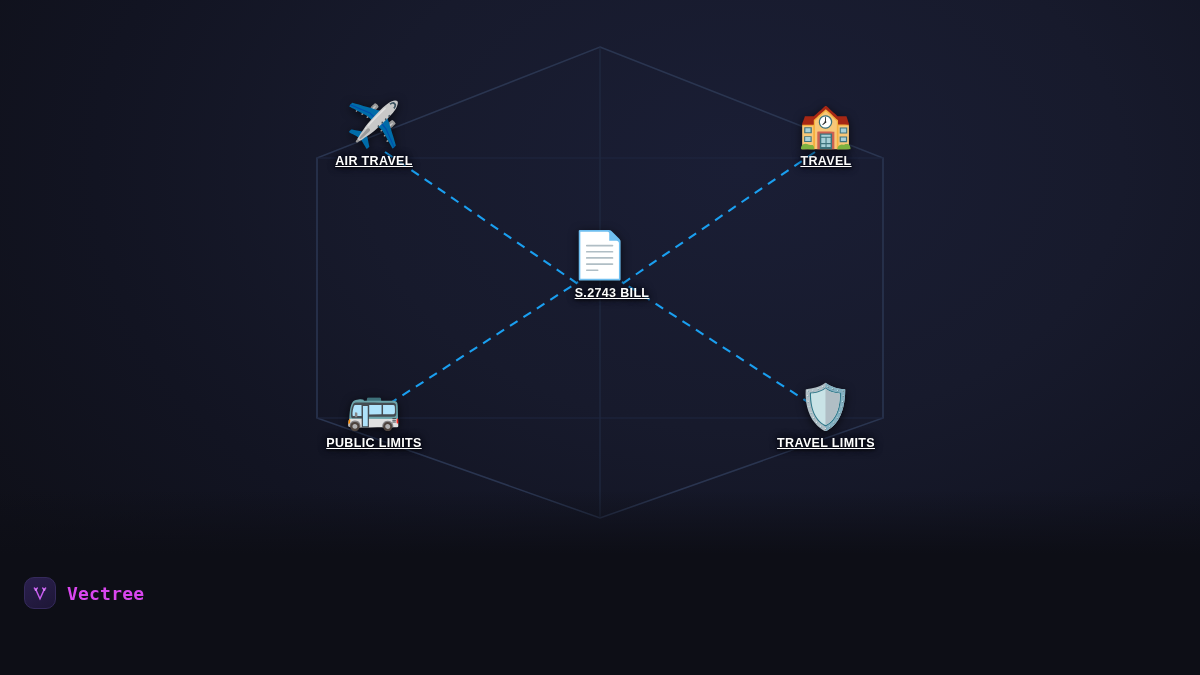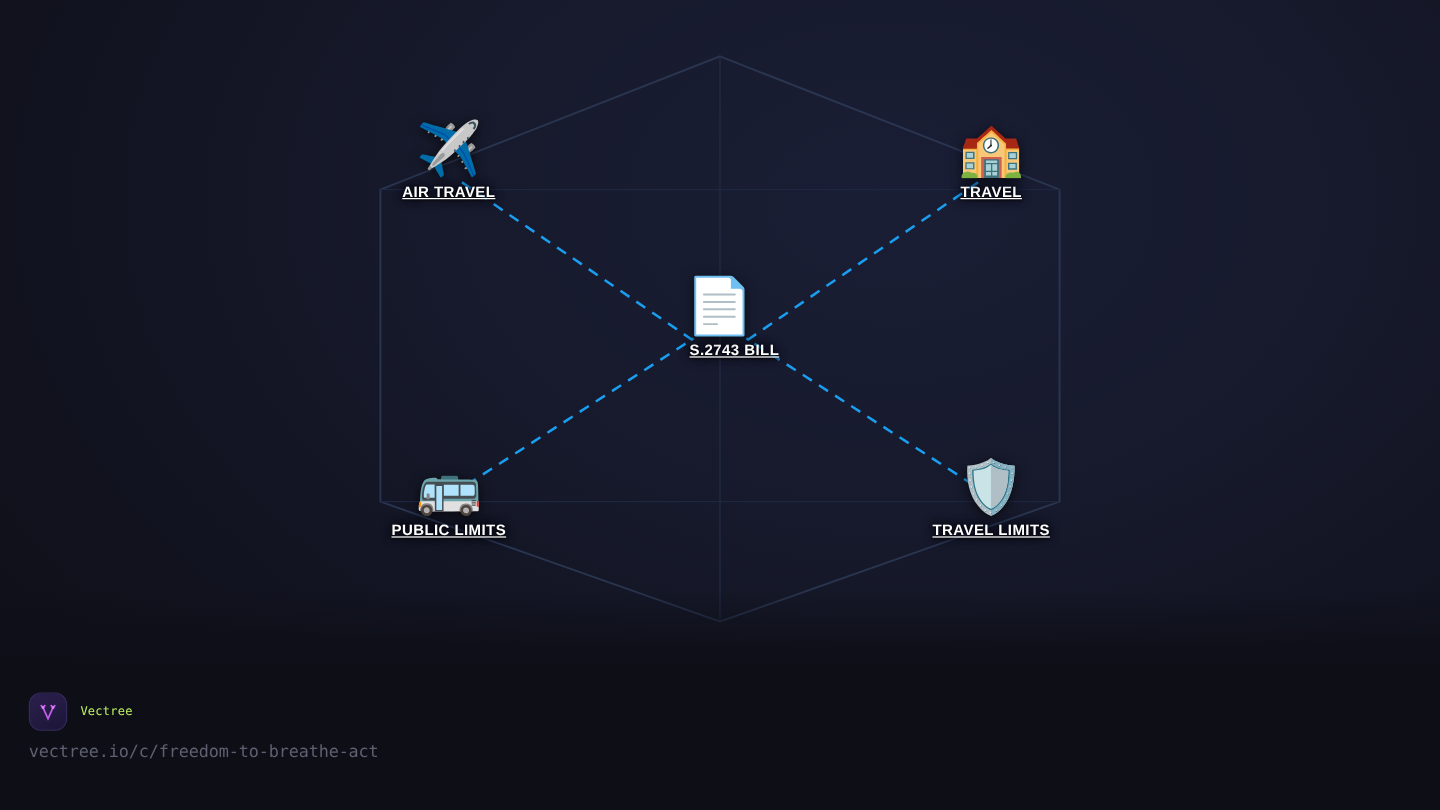--- a/index.html
+++ b/index.html
@@ -110,23 +110,23 @@
     background: linear-gradient(150deg, #2a1f4d 0%, #241b42 50%, #1d1636 100%);
     border: 1px solid #352a5c;
     display: flex;
     align-items: center;
     justify-content: center;
     flex: 0 0 auto;
   }
 
   #brand-name {
     font-family: "DejaVu Sans Mono", "Liberation Mono", monospace;
-    font-size: 10px;
-    font-weight: normal;
-    color: #bef264;
+    font-size: 18px;
+    font-weight: bold;
+    color: #d946ef;
     letter-spacing: .2px;
   }
 
   #title-row {
     display: flex;
     align-items: flex-end;
     justify-content: space-between;
     margin-top: 9px;
   }
 
@@ -209,18 +209,17 @@
             <path d="M15.2 6 L17 8 L18.8 6"></path>
           </g>
           <circle cx="7" cy="8" r="1.5" fill="#d97ef5"></circle>
           <circle cx="17" cy="8" r="1.5" fill="#d97ef5"></circle>
         </svg>
       </div>
       <span id="brand-name">Vectree</span>
     </div>
 
     <div id="title-row">
-      <div id="page-url">vectree.io/c/freedom-to-breathe-act</div>
     </div>
 
   </div>
 
 </div>
 
 </body></html>

